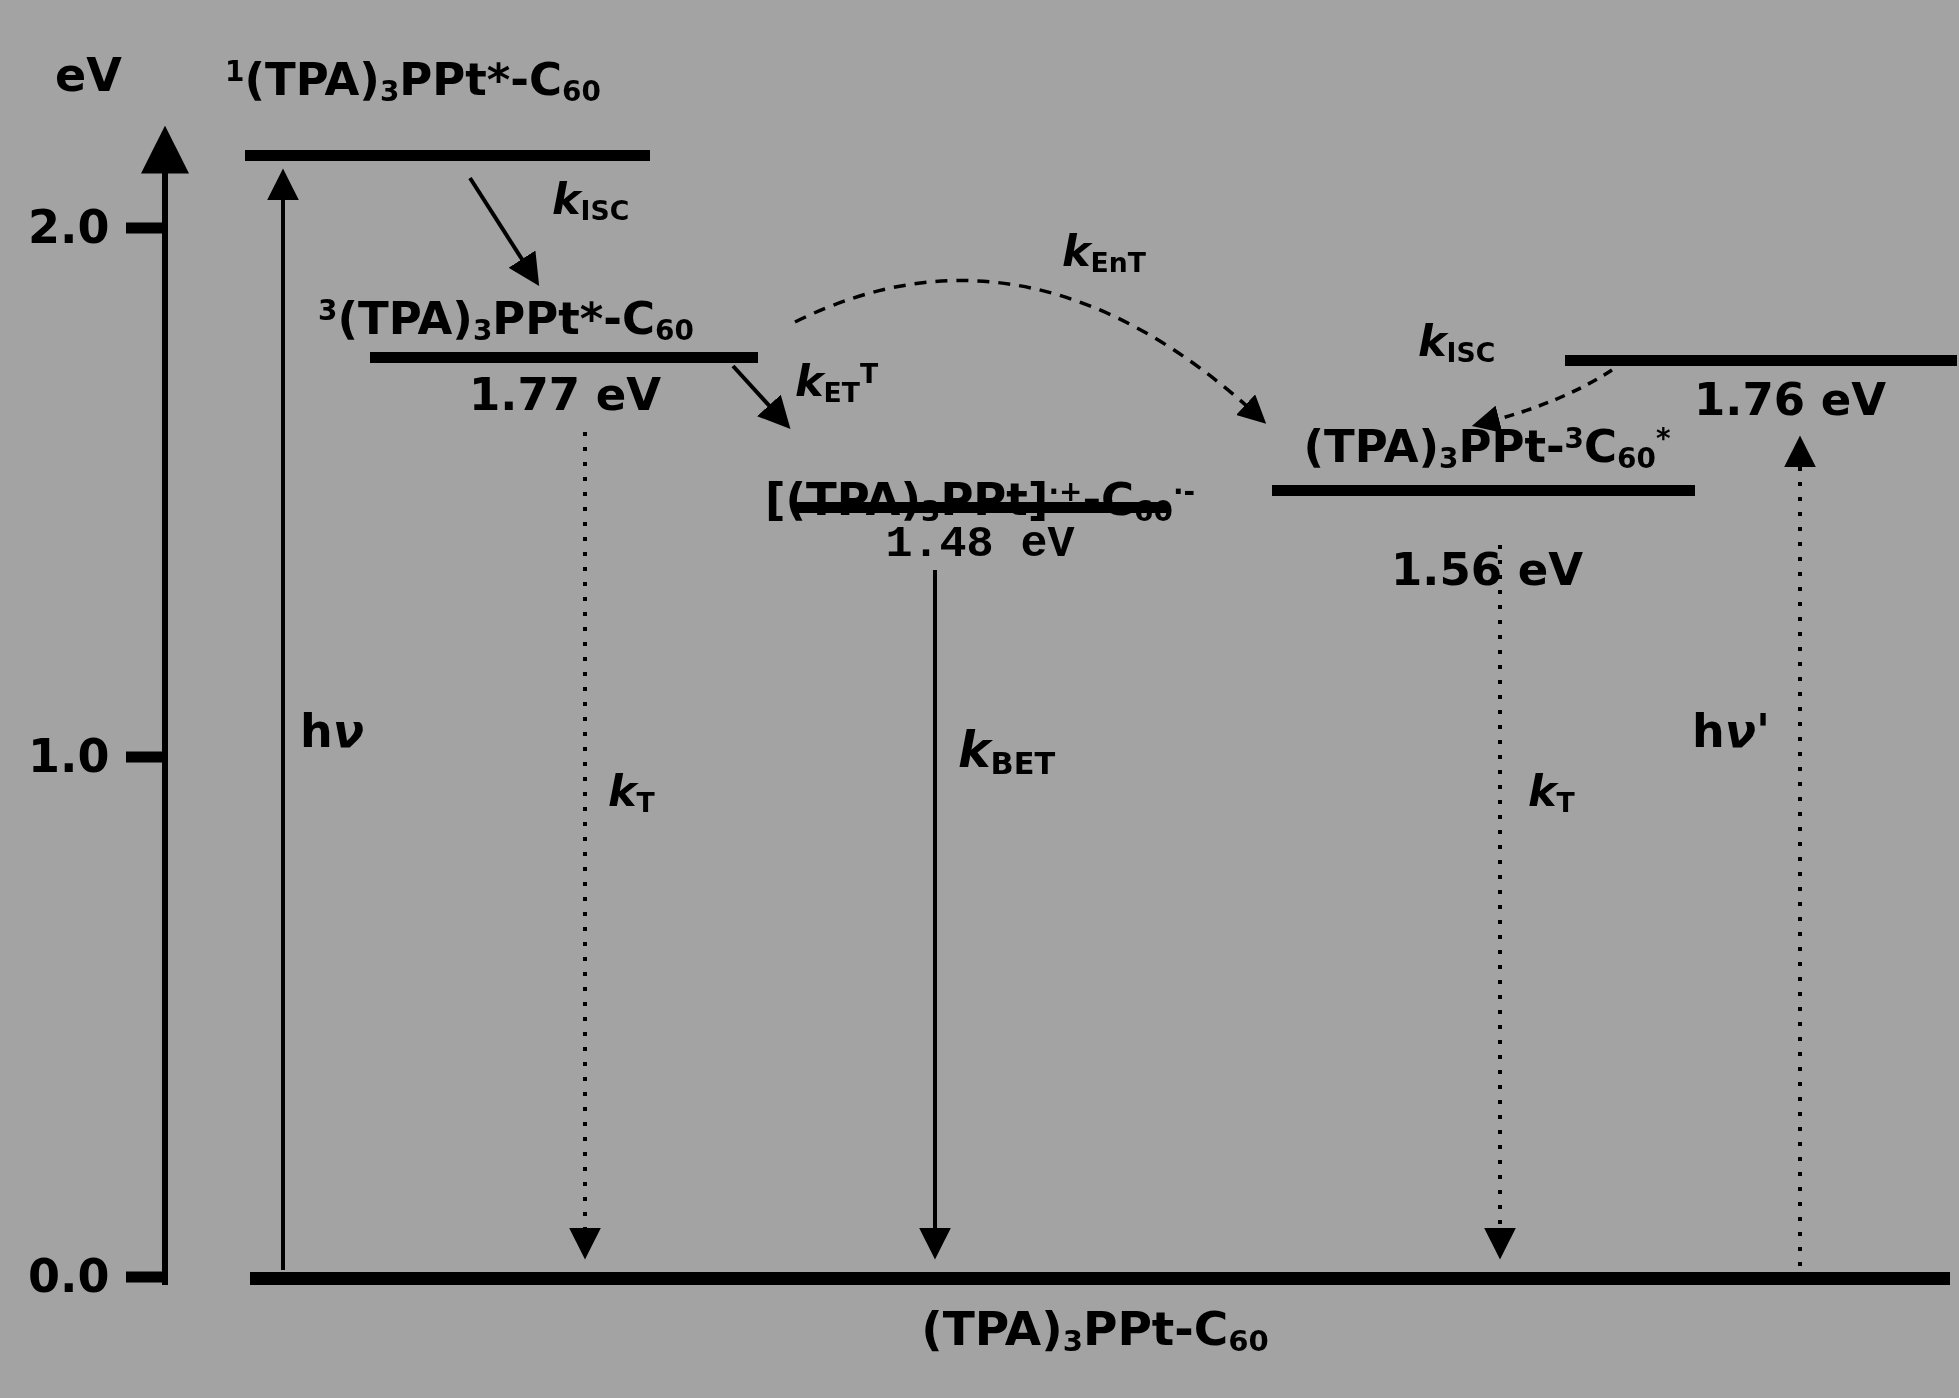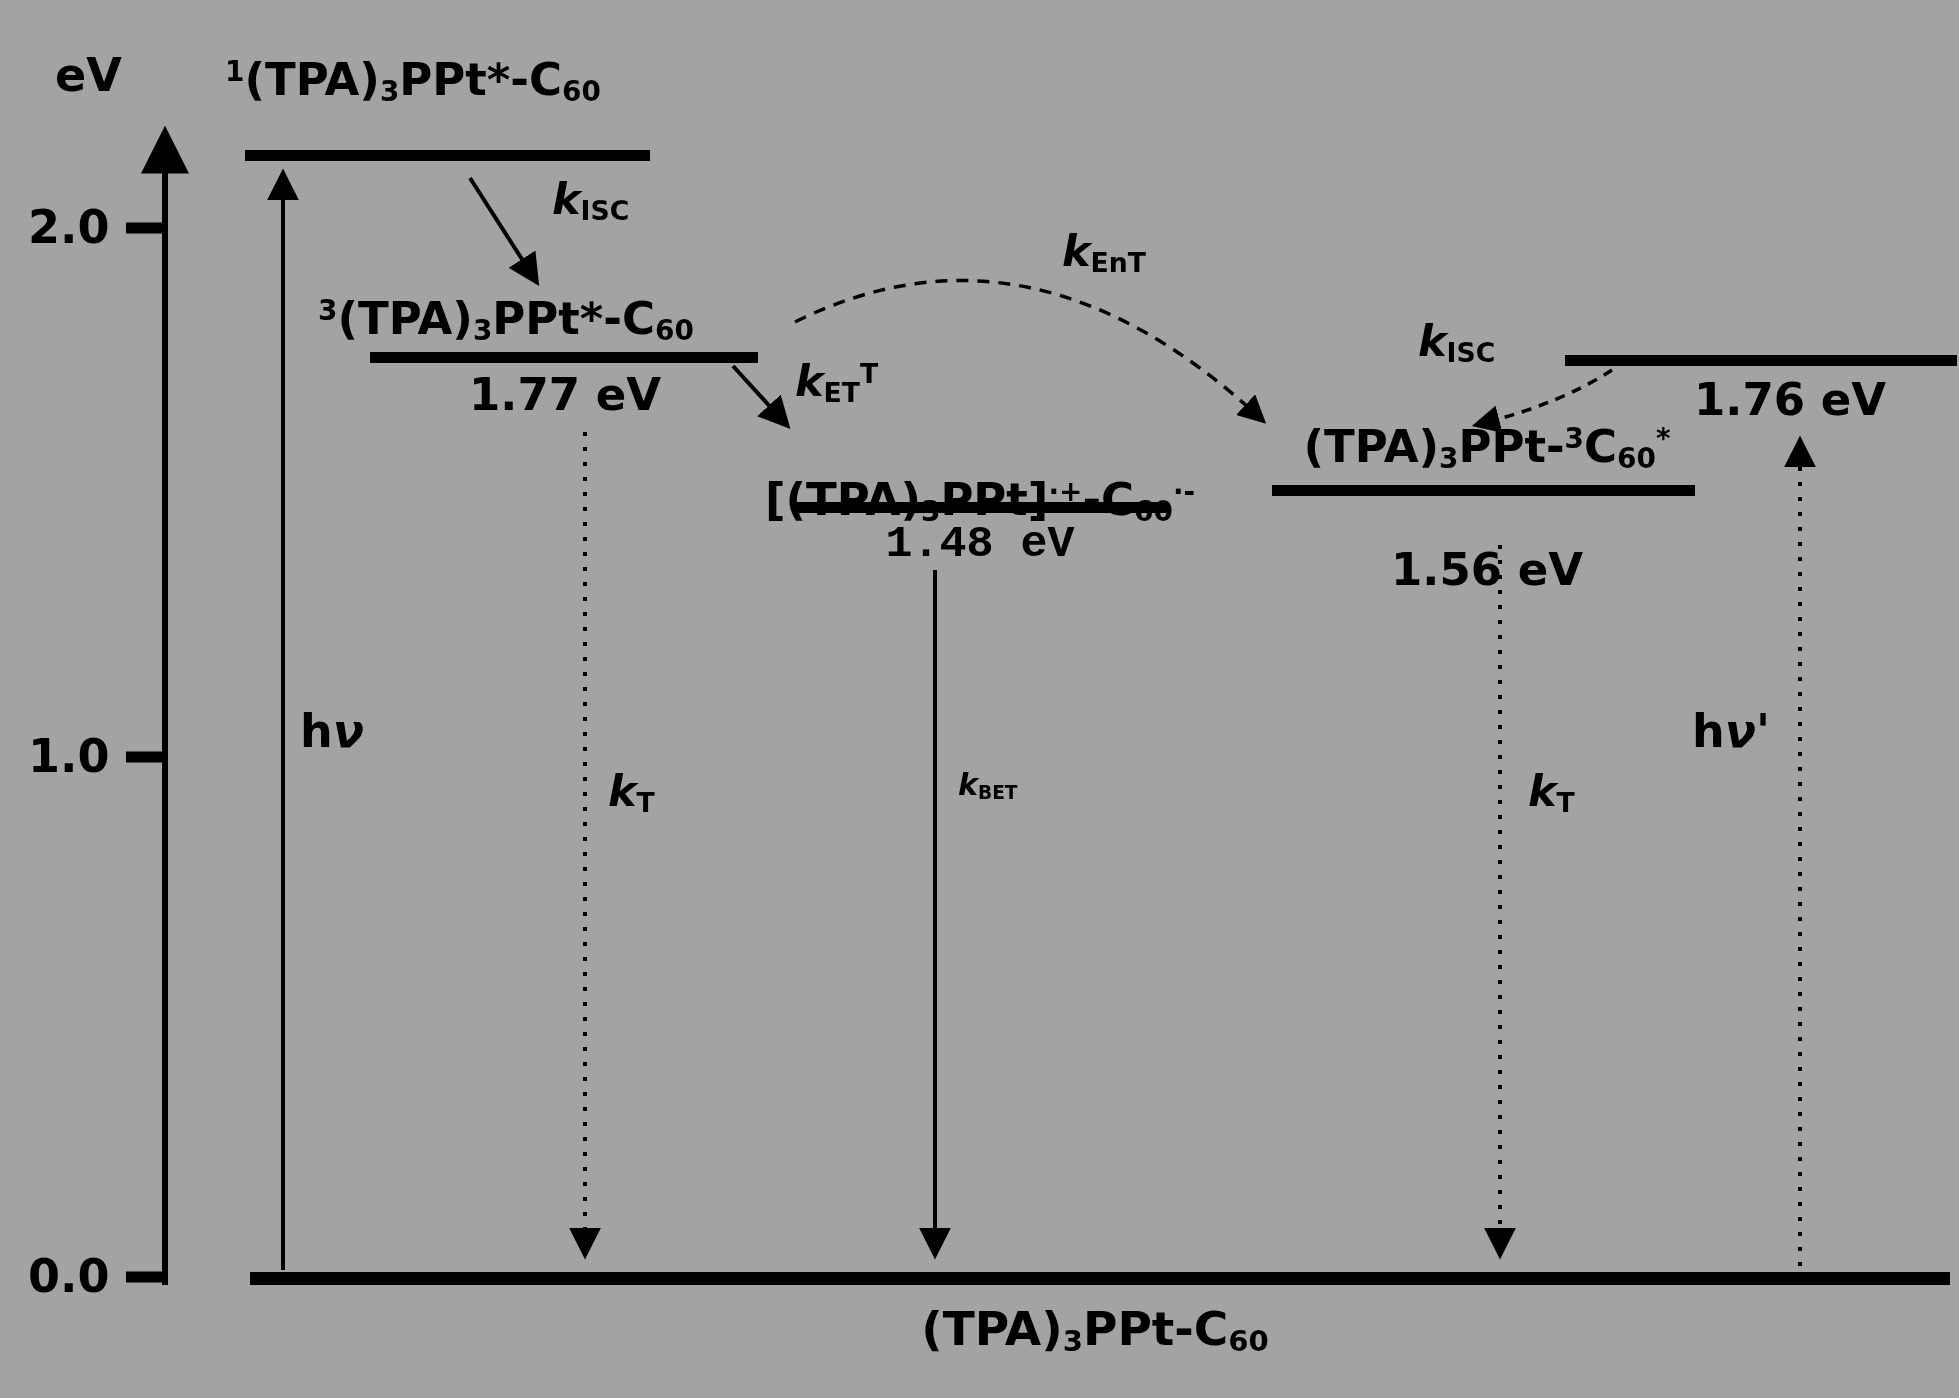--- a/index.html
+++ b/index.html
@@ -82,19 +82,19 @@
   <div class="lbl ctr" style="left:1487px; top:505px;margin-top:40px;">1.56 eV</div>
 
   <div class="lbl ctr" style="left:1790px; top:375px;">1.76 eV</div>
 
   <div class="lbl ctr" style="left:1095px; top:1303px; font-size:47px"><span>(TPA)</span><span class="s-sub">3</span><span>PPt-C</span><span class="s-sub">60</span></div>
 
   <div class="lbl" style="left:552px; top:176px; font-size:43px"><span class="s-it">k</span><span class="s-sub">ISC</span></div>
   <div class="lbl" style="left:608px; top:768px; font-size:43px"><span class="s-it">k</span><span class="s-sub">T</span></div>
   <div class="lbl" style="left:795px; top:358px; font-size:43px"><span class="s-it">k</span><span class="s-sub">ET</span><span class="s-sup">T</span></div>
   <div class="lbl" style="left:1062px; top:228px; font-size:43px"><span class="s-it">k</span><span class="s-sub">EnT</span></div>
-  <div class="lbl" style="left:958px; top:768px; font-size:30px"><span class="s-it">k</span><span class="s-sub">BET</span></div>
+  <div class="lbl" style="left:958px; top:724px; font-size:49px"><span class="s-it">k</span><span class="s-sub">BET</span></div>
   <div class="lbl" style="left:1418px; top:318px; font-size:43px"><span class="s-it">k</span><span class="s-sub">ISC</span></div>
   <div class="lbl" style="left:1528px; top:768px; font-size:43px"><span class="s-it">k</span><span class="s-sub">T</span></div>
   <div class="lbl" style="left:300px; top:706px; font-size:46px"><span>h</span><span class="s-it">ν</span></div>
   <div class="lbl" style="left:1692px; top:706px; font-size:46px"><span>h</span><span class="s-it">ν'</span></div>
 
 </div>
 
 </body></html>

